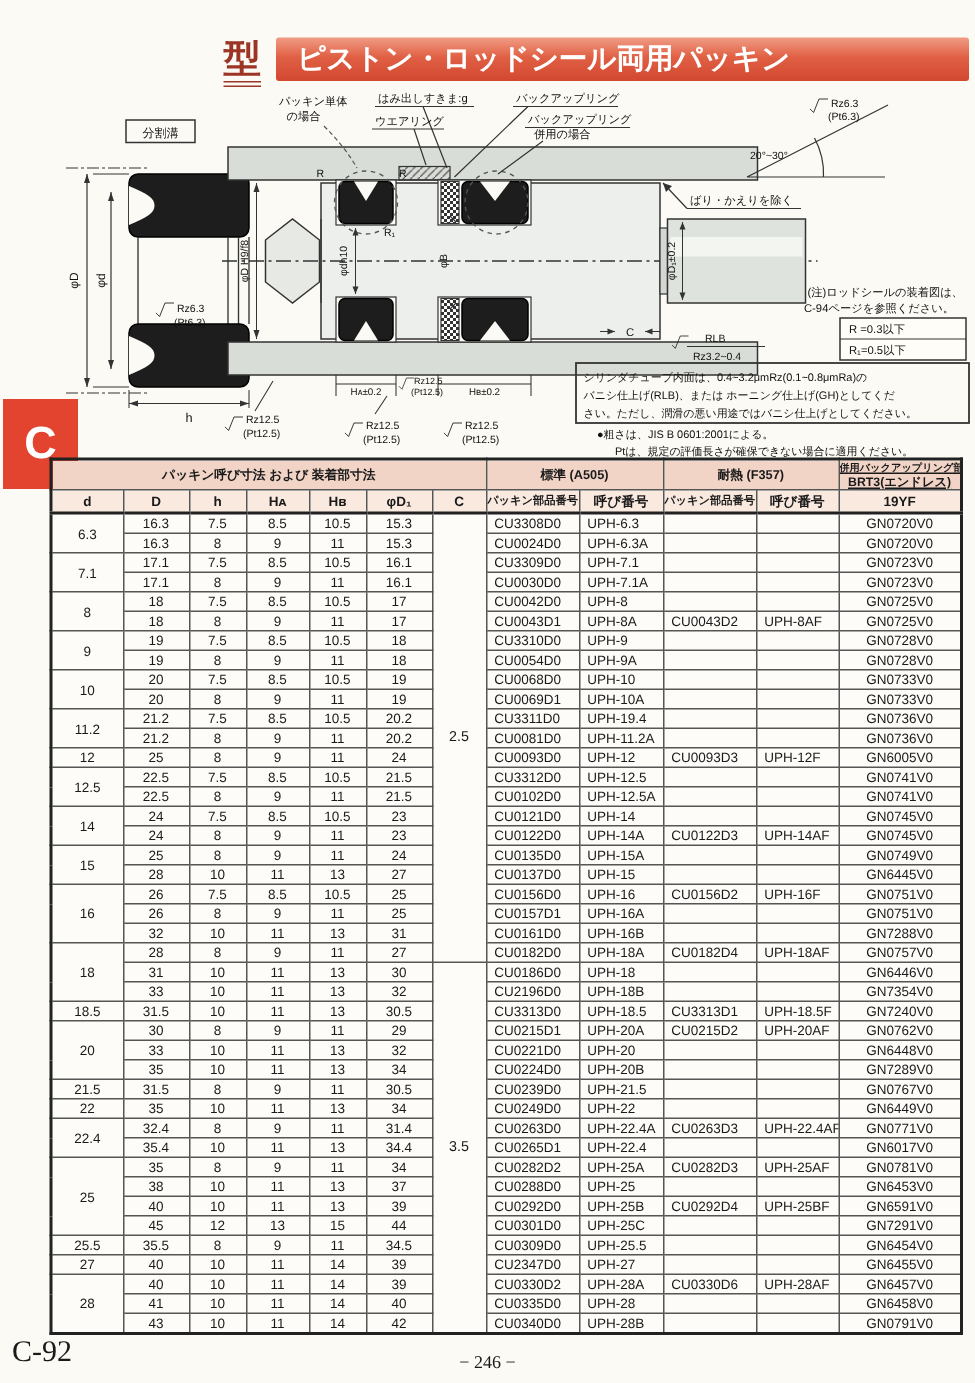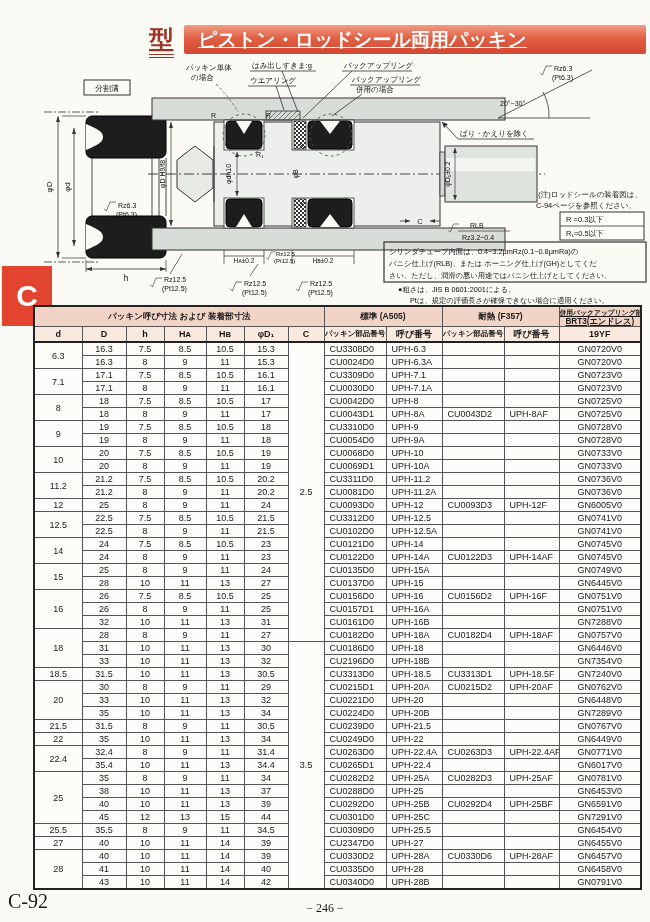--- a/index.html
+++ b/index.html
@@ -4,21 +4,21 @@
 <style>
   html,body{margin:0;padding:0;background:#d8d8d8;}
   .page{position:relative;width:650px;height:922px;background:#fbfaf4;overflow:hidden;
         font-family:"Liberation Sans",sans-serif;color:#1a1a1a;}
   
   .uph{position:absolute;left:26px;top:6px;font-size:54px;font-weight:bold;color:#9c3526;letter-spacing:-2px;line-height:1;}
   .kata{position:absolute;left:149px;top:26px;font-size:25px;font-weight:bold;color:#9c3526;
         border-bottom:4px double #9c3526;padding-bottom:0px;line-height:1.1;}
   .banner{position:absolute;left:184px;top:25px;width:462px;height:29px;box-sizing:border-box;
         background:linear-gradient(180deg,#f09c85 0%,#e06044 45%,#d24730 100%);
-        color:#fff;font-size:19px;font-weight:bold;line-height:29px;padding-left:14px;border-radius:2px;text-decoration:underline;}
+        color:#fff;font-size:19px;font-weight:bold;line-height:29px;padding-left:14px;border-radius:2px;}
   
   .ctab{position:absolute;left:2px;top:266px;width:50px;height:60px;background:#e2442f;color:#fff;
         font-size:30px;font-weight:bold;display:flex;align-items:center;justify-content:center;}
   
   .diagram{position:absolute;left:0;top:58px;width:650px;height:250px;}
   
   .tblwrap{position:absolute;left:33px;top:305px;width:607px;}
   table.spec{border-collapse:collapse;table-layout:fixed;width:607px;font-size:9px;border:2px solid #222;padding-left:43px;}
   table.spec th,table.spec td{border:1px solid #555;padding:0;text-align:center;overflow:hidden;white-space:nowrap;}
   table.spec thead tr.grp th{height:19px;background:#f1d4c6;font-size:8.5px;font-weight:bold;}
@@ -406,21 +406,21 @@
             <td>GN0733V0</td>
           </tr>
           <tr>
             <td rowspan="2">11.2</td>
             <td>21.2</td>
             <td>7.5</td>
             <td>8.5</td>
             <td>10.5</td>
             <td>20.2</td>
             <td class="part">CU3311D0</td>
-            <td class="part">UPH-11.2</td>
+            <td class="part">UPH-19.4</td>
             <td class="part"></td>
             <td class="part"></td>
             <td>GN0736V0</td>
           </tr>
           <tr>
             <td>21.2</td>
             <td>8</td>
             <td>9</td>
             <td>11</td>
             <td>20.2</td>

